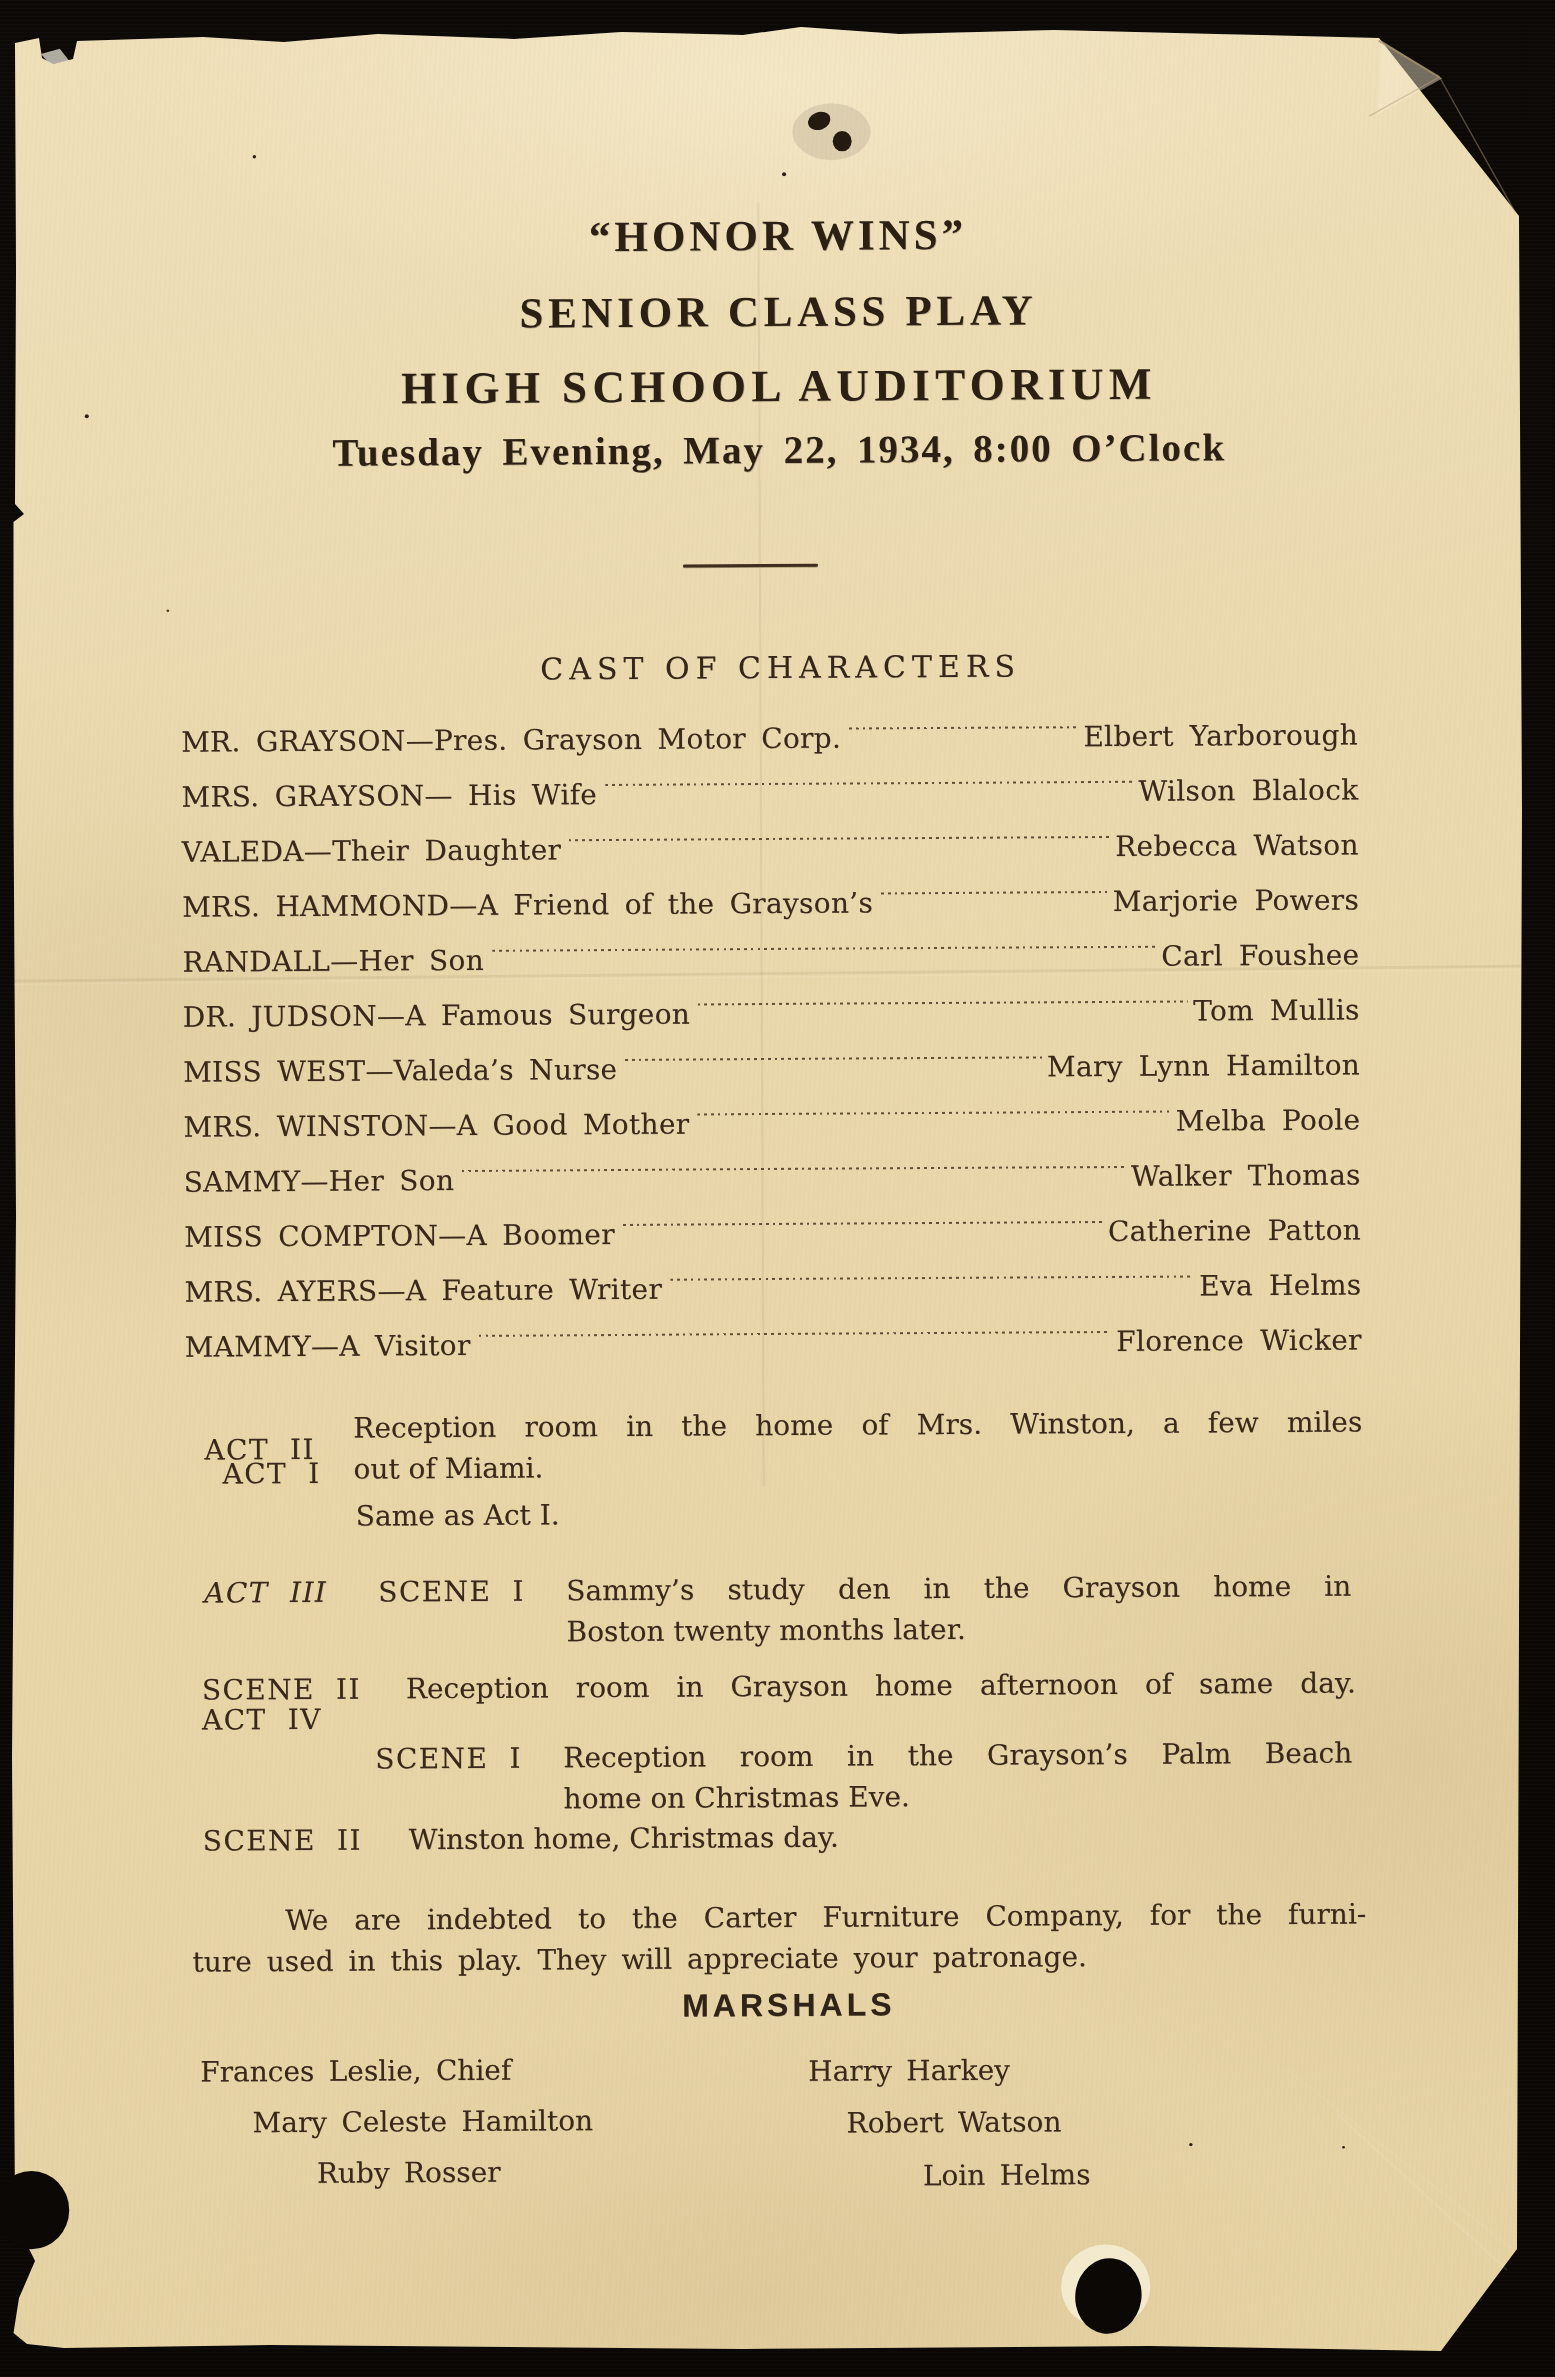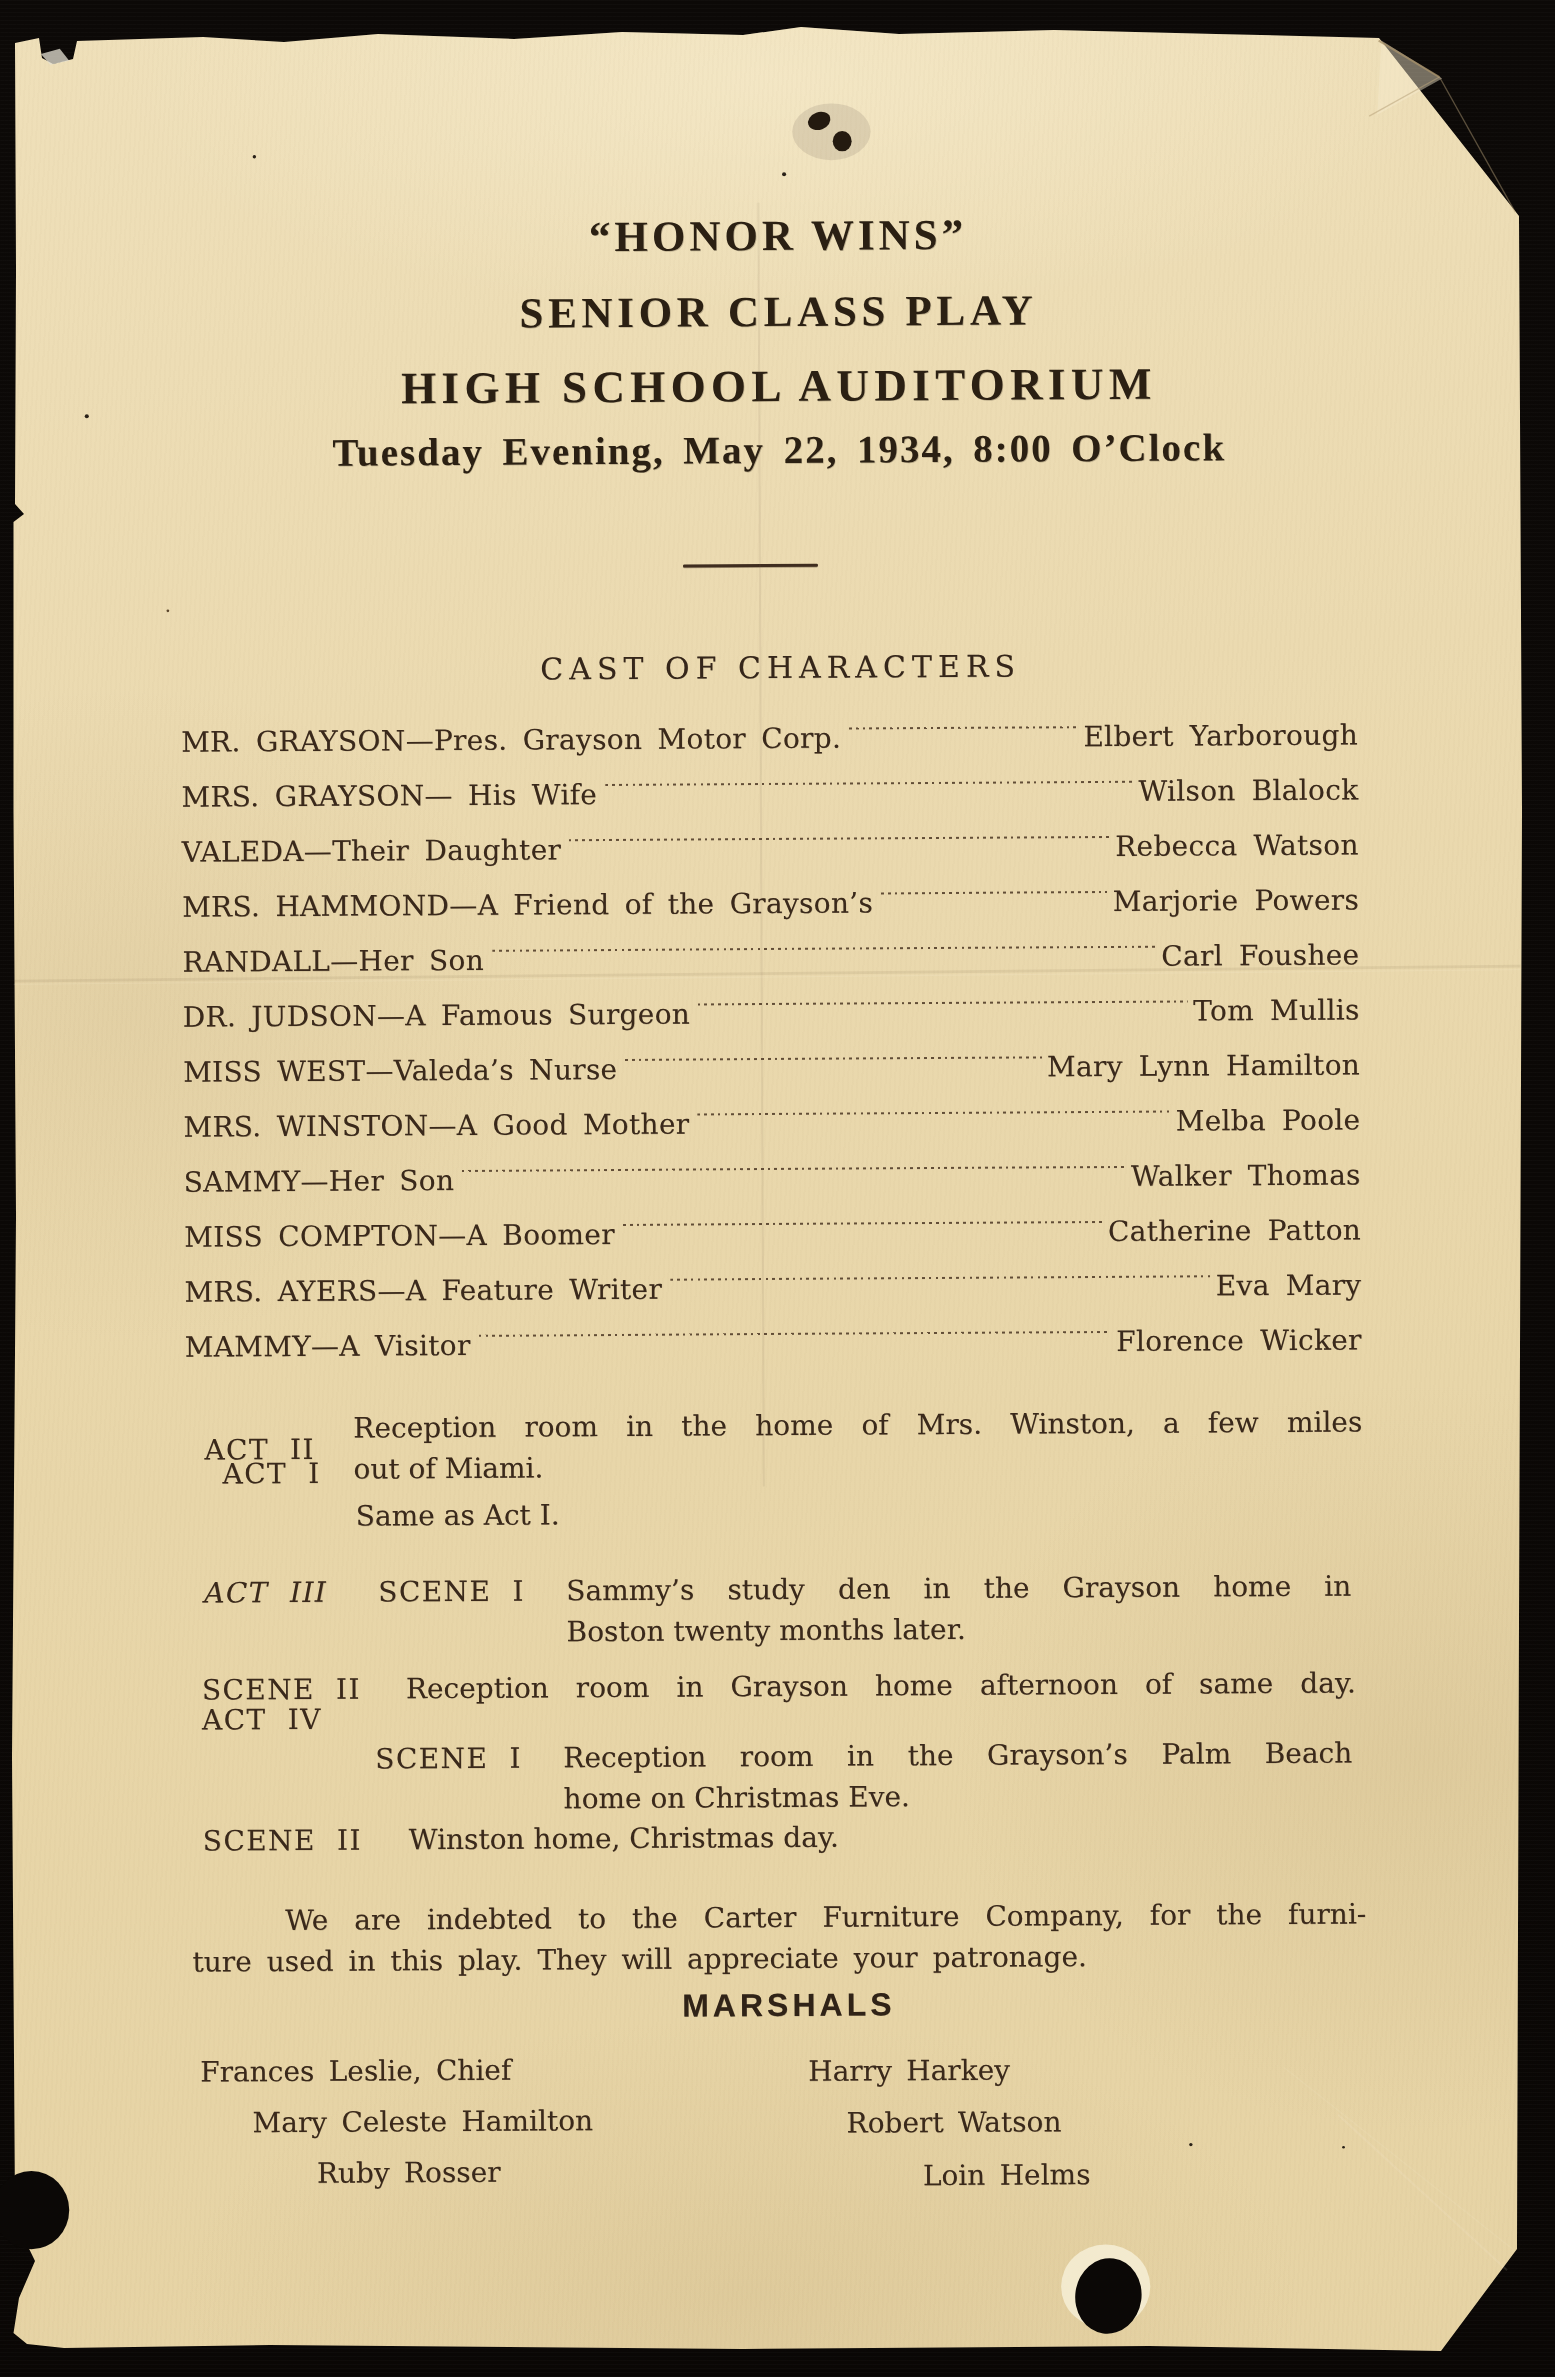--- a/index.html
+++ b/index.html
@@ -169,21 +169,21 @@
           <span class="cast-name">Walker Thomas</span>
         </div>
         <div class="cast-row">
           <span class="cast-role">MISS COMPTON—A Boomer</span>
           <span class="leader"></span>
           <span class="cast-name">Catherine Patton</span>
         </div>
         <div class="cast-row">
           <span class="cast-role">MRS. AYERS—A Feature Writer</span>
           <span class="leader"></span>
-          <span class="cast-name">Eva Mary</span>
+          <span class="cast-name">Eva Helms</span>
         </div>
         <div class="cast-row">
           <span class="cast-role">MAMMY—A Visitor</span>
           <span class="leader"></span>
           <span class="cast-name">Florence Wicker</span>
         </div>
       </div>
 
       <div class="abs body-text scene-label" style="left:215px; top:1405px;margin-top:45px;">ACT I</div>
       <div class="abs body-text" style="left:346px; top:1405px; width:1009px;">

